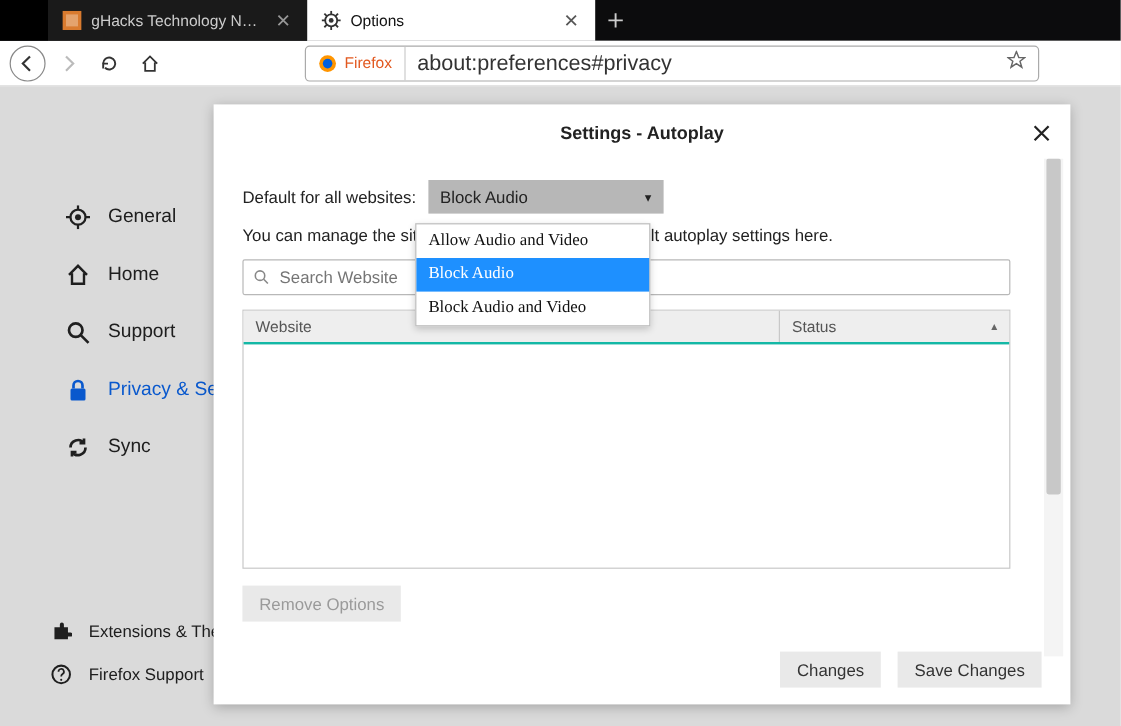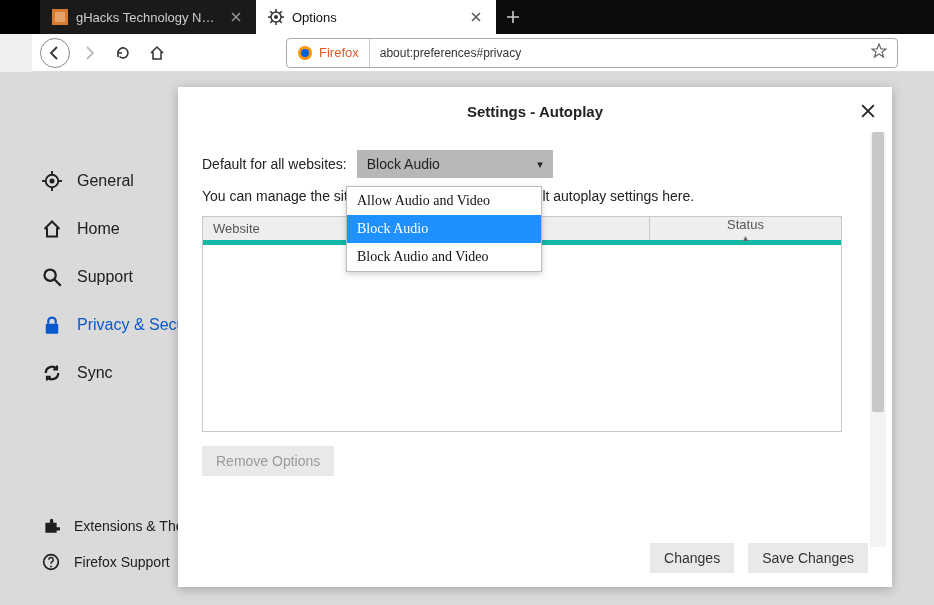--- a/index.html
+++ b/index.html
@@ -10,34 +10,34 @@
   .ts-left-dead { width:40px; background:#000; }
   .tab { display:flex; align-items:center; gap:8px; padding:0 12px; color:#ccc; font-size:13px; position:relative; min-width:0; }
   .tab.inactive { background:#1a1a1a; width:216px; }
   .tab.active { background:#fff; color:#111; width:240px; }
   .tab .favicon { width:16px; height:16px; flex:none; }
   .tab .tlabel { white-space:nowrap; overflow:hidden; text-overflow:ellipsis; flex:1; }
   .tab .tab-close { width:16px; height:16px; flex:none; color:inherit; opacity:.7; display:flex; align-items:center; justify-content:center; }
   .newtab { width:34px; display:flex; align-items:center; justify-content:center; color:#ccc; font-size:18px; }
 
   
-  .navbar { display:flex; align-items:center; height:38px; background:#fff; padding:0 8px; gap:4px; border-bottom:1px solid #ddd;margin-left:32px; }
+  .navbar { display:flex; align-items:center; height:38px; background:#fff; padding:0 8px; gap:4px; border-bottom:1px solid #ddd; }
   .nav-btn { width:30px; height:30px; display:flex; align-items:center; justify-content:center; color:#333; border-radius:4px; }
   .nav-btn.circle { border:1px solid #888; border-radius:50%; width:30px; height:30px; }
   .nav-btn.disabled { color:#aaa; }
   .urlbar { flex:none; margin-left:110px; display:flex; align-items:center; height:30px; border:1px solid #aaa; border-radius:4px; background:#fff; width:612px; }
   .url-identity { display:flex; align-items:center; gap:6px; padding:0 10px; color:#e25920; font-size:13px; border-right:1px solid #ccc; height:100%; }
   .ff-logo { width:16px; height:16px; }
-  .url-text { padding:0 10px; font-size:12px; color:#333; flex:1; }
+  .url-text { padding:0 10px; font-size:18px; color:#333; flex:1; }
   .url-star { padding:0 10px; color:#666; }
 
   
   .prefs { position:absolute; top:72px; left:0; right:0; bottom:0; background:#ededed; display:flex; }
   .prefs-scrim { position:absolute; inset:0; background:rgba(0,0,0,.08); }
-  .side { width:260px; padding:85px 0 0 41px; position:relative; }
+  .side { width:260px; padding:85px 0 0 54px; position:relative; }
   .side-item { display:flex; align-items:center; gap:14px; height:48px; font-size:16px; color:#222; }
   .side-item.selected { color:#0a60df; }
   .side-item .icon { width:22px; height:22px; display:flex; align-items:center; justify-content:center; }
   .side-bottom { position:absolute; bottom:25px; left:40px; }
   .side-bottom .side-item { height:36px; font-size:14px; gap:12px; }
 
   
   .dialog { position:absolute; top:87px; left:178px; width:714px; height:500px; background:#fff; box-shadow:0 2px 10px rgba(0,0,0,.25); display:flex; flex-direction:column; }
   .dlg-title { text-align:center; font-size:15px; color:#222; padding:16px 0 12px; position:relative; font-weight:600; }
   .dlg-close { position:absolute; right:12px; top:12px; width:24px; height:24px; display:flex; align-items:center; justify-content:center; color:#222; font-size:16px; }
@@ -47,24 +47,24 @@
 
   .row-default { display:flex; align-items:center; gap:10px; margin:18px 0 8px; font-size:14px; color:#222; }
   .select { width:196px; height:28px; background:#b7b7b7; border:none; display:flex; align-items:center; justify-content:space-between; padding:0 10px; font-size:14px; position:relative; }
   .select .chev { font-size:11px; }
   .desc { font-size:14px; color:#222; margin:10px 0 12px; }
   .search-websites { display:flex; align-items:center; width:640px; height:30px; border:1px solid #b8b8b8; border-radius:2px; padding:0 8px; gap:6px; background:#fff; }
   .search-websites input { border:none; outline:none; font-size:14px; flex:1; background:transparent; }
   .mag { width:14px; height:14px; color:#888; }
 
   .site-table { width:640px; margin-top:12px; border:1px solid #c8c8c8; height:216px; background:#fff; }
-  .thead { display:flex; background:#eee; border-bottom:5px solid #14b8a6; height:28px; }
+  .thead { display:flex; background:#eee; border-bottom:2px solid #14b8a6; height:28px; }
   .th { display:flex; align-items:center; padding:0 10px; font-size:13px; color:#555; }
   .th.website { flex:1; }
-  .th.status { width:192px; border-left:1px solid #c8c8c8; justify-content:space-between;flex-direction:column; }
+  .th.status { width:192px; border-left:1px solid #c8c8c8; justify-content:space-between; }
   .sort-caret { font-size:10px; color:#666; }
 
   .btnrow-left { display:flex; gap:16px; margin-top:14px; }
   .btn { padding:7px 14px; background:#e9e9e9; font-size:14px; color:#333; }
   .btn.disabled { color:#9a9a9a; }
   .btnrow-right { position:absolute; right:24px; bottom:14px; display:flex; gap:14px; }
 
   
   .dropdown { position:absolute; top:186px; left:346px; width:196px; background:#fff; border:1px solid #bcbcbc; box-shadow:0 2px 6px rgba(0,0,0,.2); z-index:50; }
   .dd-item { padding:6px 10px; font-size:14px; color:#111;font-family:Liberation Serif, serif; }
@@ -243,20 +243,27 @@
   </div>
   <div class="dlg-body">
     <div class="row-default">
       <span>Default for all websites:</span>
       <div class="select">
         <span>Block Audio</span>
         <span class="chev">▾</span>
       </div>
     </div>
     <div class="desc">You can manage the sites that do not follow your default autoplay settings here.</div>
+    <div class="search-websites">
+      <svg class="mag" viewBox="0 0 16 16">
+          <circle cx="6.5" cy="6.5" r="4.5" fill="none" stroke="currentColor" stroke-width="1.5"></circle>
+          <line x1="10" y1="10" x2="14" y2="14" stroke="currentColor" stroke-width="1.5"></line>
+        </svg>
+      <input placeholder="Search Website" style="">
+    </div>
     <div class="site-table">
       <div class="thead">
         <div class="th website">
             <span>Website</span>
           </div>
         <div class="th status">
           <span>Status</span>
           <span class="sort-caret">▴</span>
         </div>
       </div>

